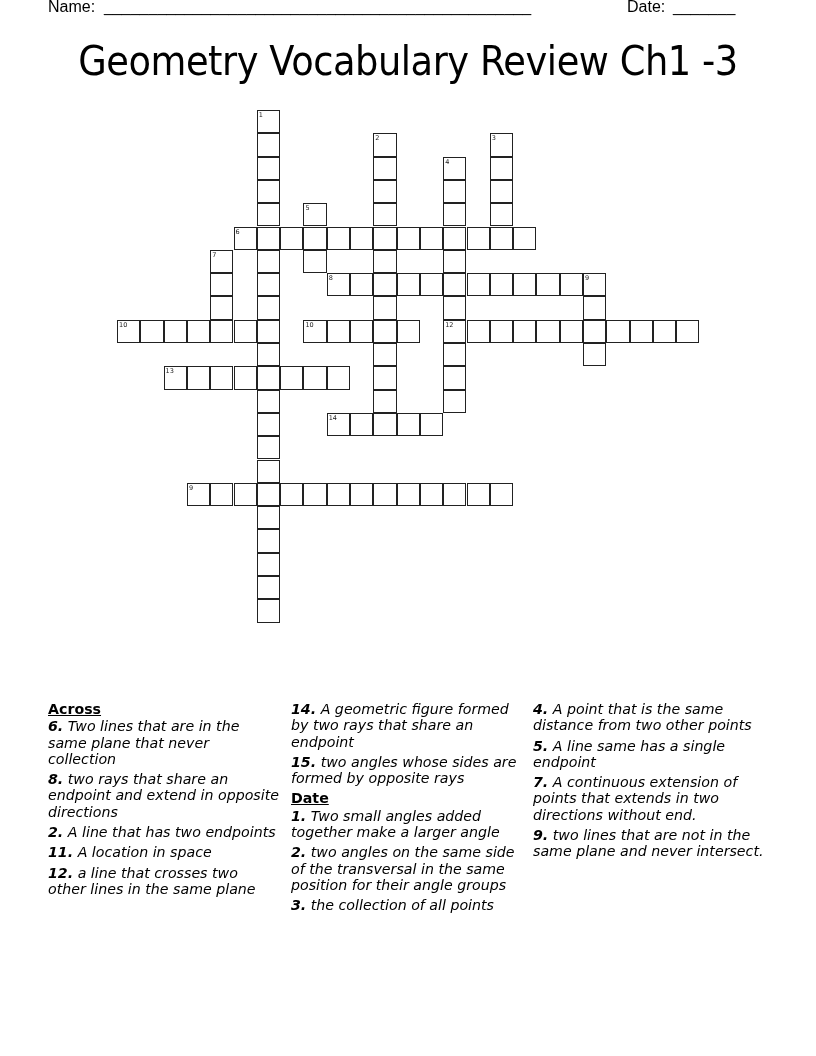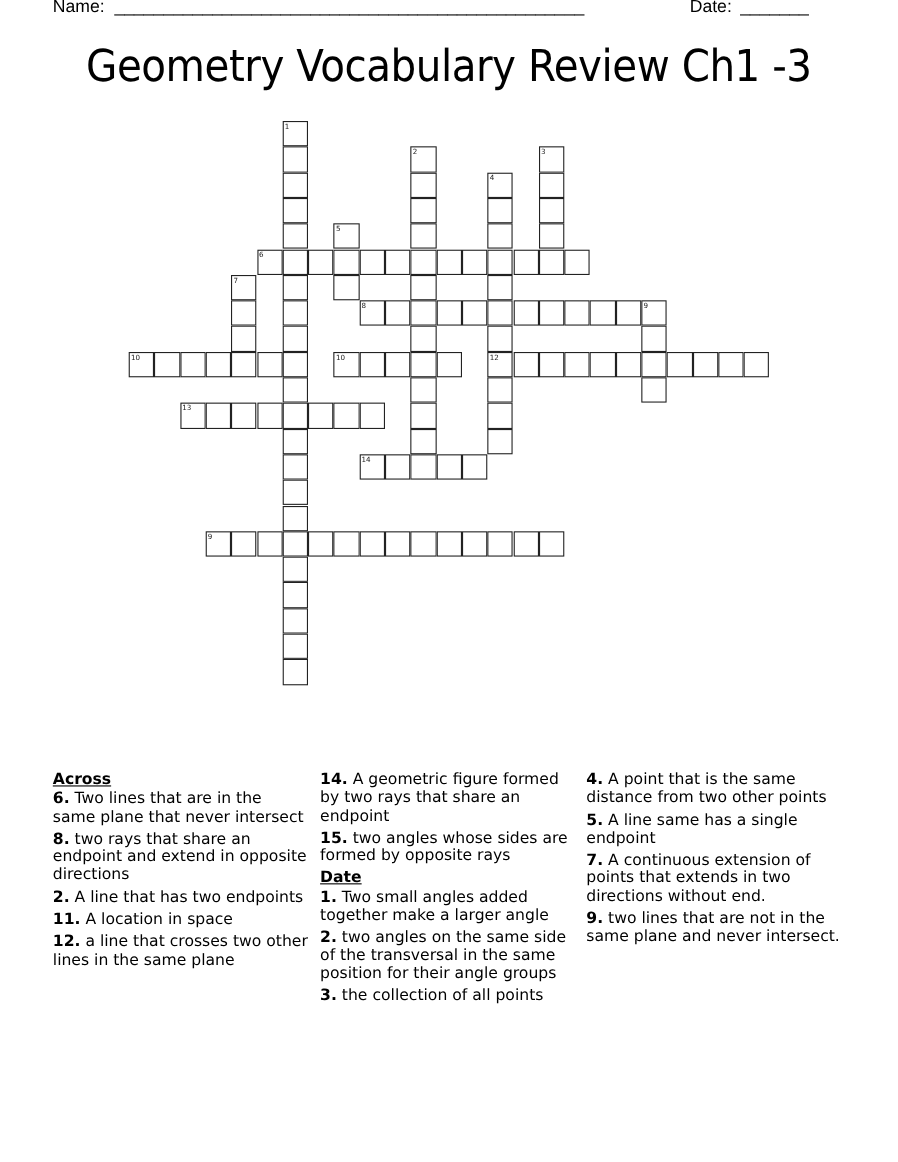--- a/index.html
+++ b/index.html
@@ -28,21 +28,21 @@
   }
   .clues {
     position: absolute; top: 701px; left: 48px; width: 730px;
     font-family: "DejaVu Sans", sans-serif; font-size: 14.2px; line-height: 16.3px;
   }
   .col { position: absolute; top: 0; width: 232px; }
   .col1 { left: 0; }
   .col2 { left: 243px; }
   .col3 { left: 485px; }
   .section-head { font-weight: bold; text-decoration: underline; margin-bottom: 1px; }
-  .clue { margin-bottom: 4px; }
+  .clue { margin-bottom: 4px; font-style: italic; }
   .clue b { font-weight: bold; }
 </style>
 </head>
 <body>
 
 <div class="header-line">
   <span class="name-label">Name:</span>
   <span class="name-blank">________________________________________________</span>
   <span class="date-label">Date:</span>
   <span class="date-blank">_______</span>
@@ -200,21 +200,21 @@
     <div class="cell" style="left: 396.6px; top: 482.8px;"></div>
     <div class="cell" style="left: 419.9px; top: 482.8px;"></div>
     <div class="cell" style="left: 443.2px; top: 482.8px;"></div>
     <div class="cell" style="left: 466.5px; top: 482.8px;"></div>
     <div class="cell" style="left: 489.8px; top: 482.8px;"></div>
   </div>
 
 <div class="clues">
   <div class="col col1">
     <div class="section-head">Across</div>
-    <div class="clue"><b>6.</b> <span>Two lines that are in the same plane that never intersect</span></div>
+    <div class="clue"><b>6.</b> <span>Two lines that are in the same plane that never collection</span></div>
     <div class="clue"><b>8.</b> <span>two rays that share an endpoint and extend in opposite directions</span></div>
     <div class="clue"><b>2.</b> <span>A line that has two endpoints</span></div>
     <div class="clue"><b>11.</b> <span>A location in space</span></div>
     <div class="clue"><b>12.</b> <span>a line that crosses two other lines in the same plane</span></div>
   </div>
   <div class="col col2">
     <div class="clue"><b>14.</b> <span>A geometric figure formed by two rays that share an endpoint</span></div>
     <div class="clue"><b>15.</b> <span>two angles whose sides are formed by opposite rays</span></div>
     <div class="section-head">Date</div>
     <div class="clue"><b>1.</b> <span>Two small angles added together make a larger angle</span></div>

